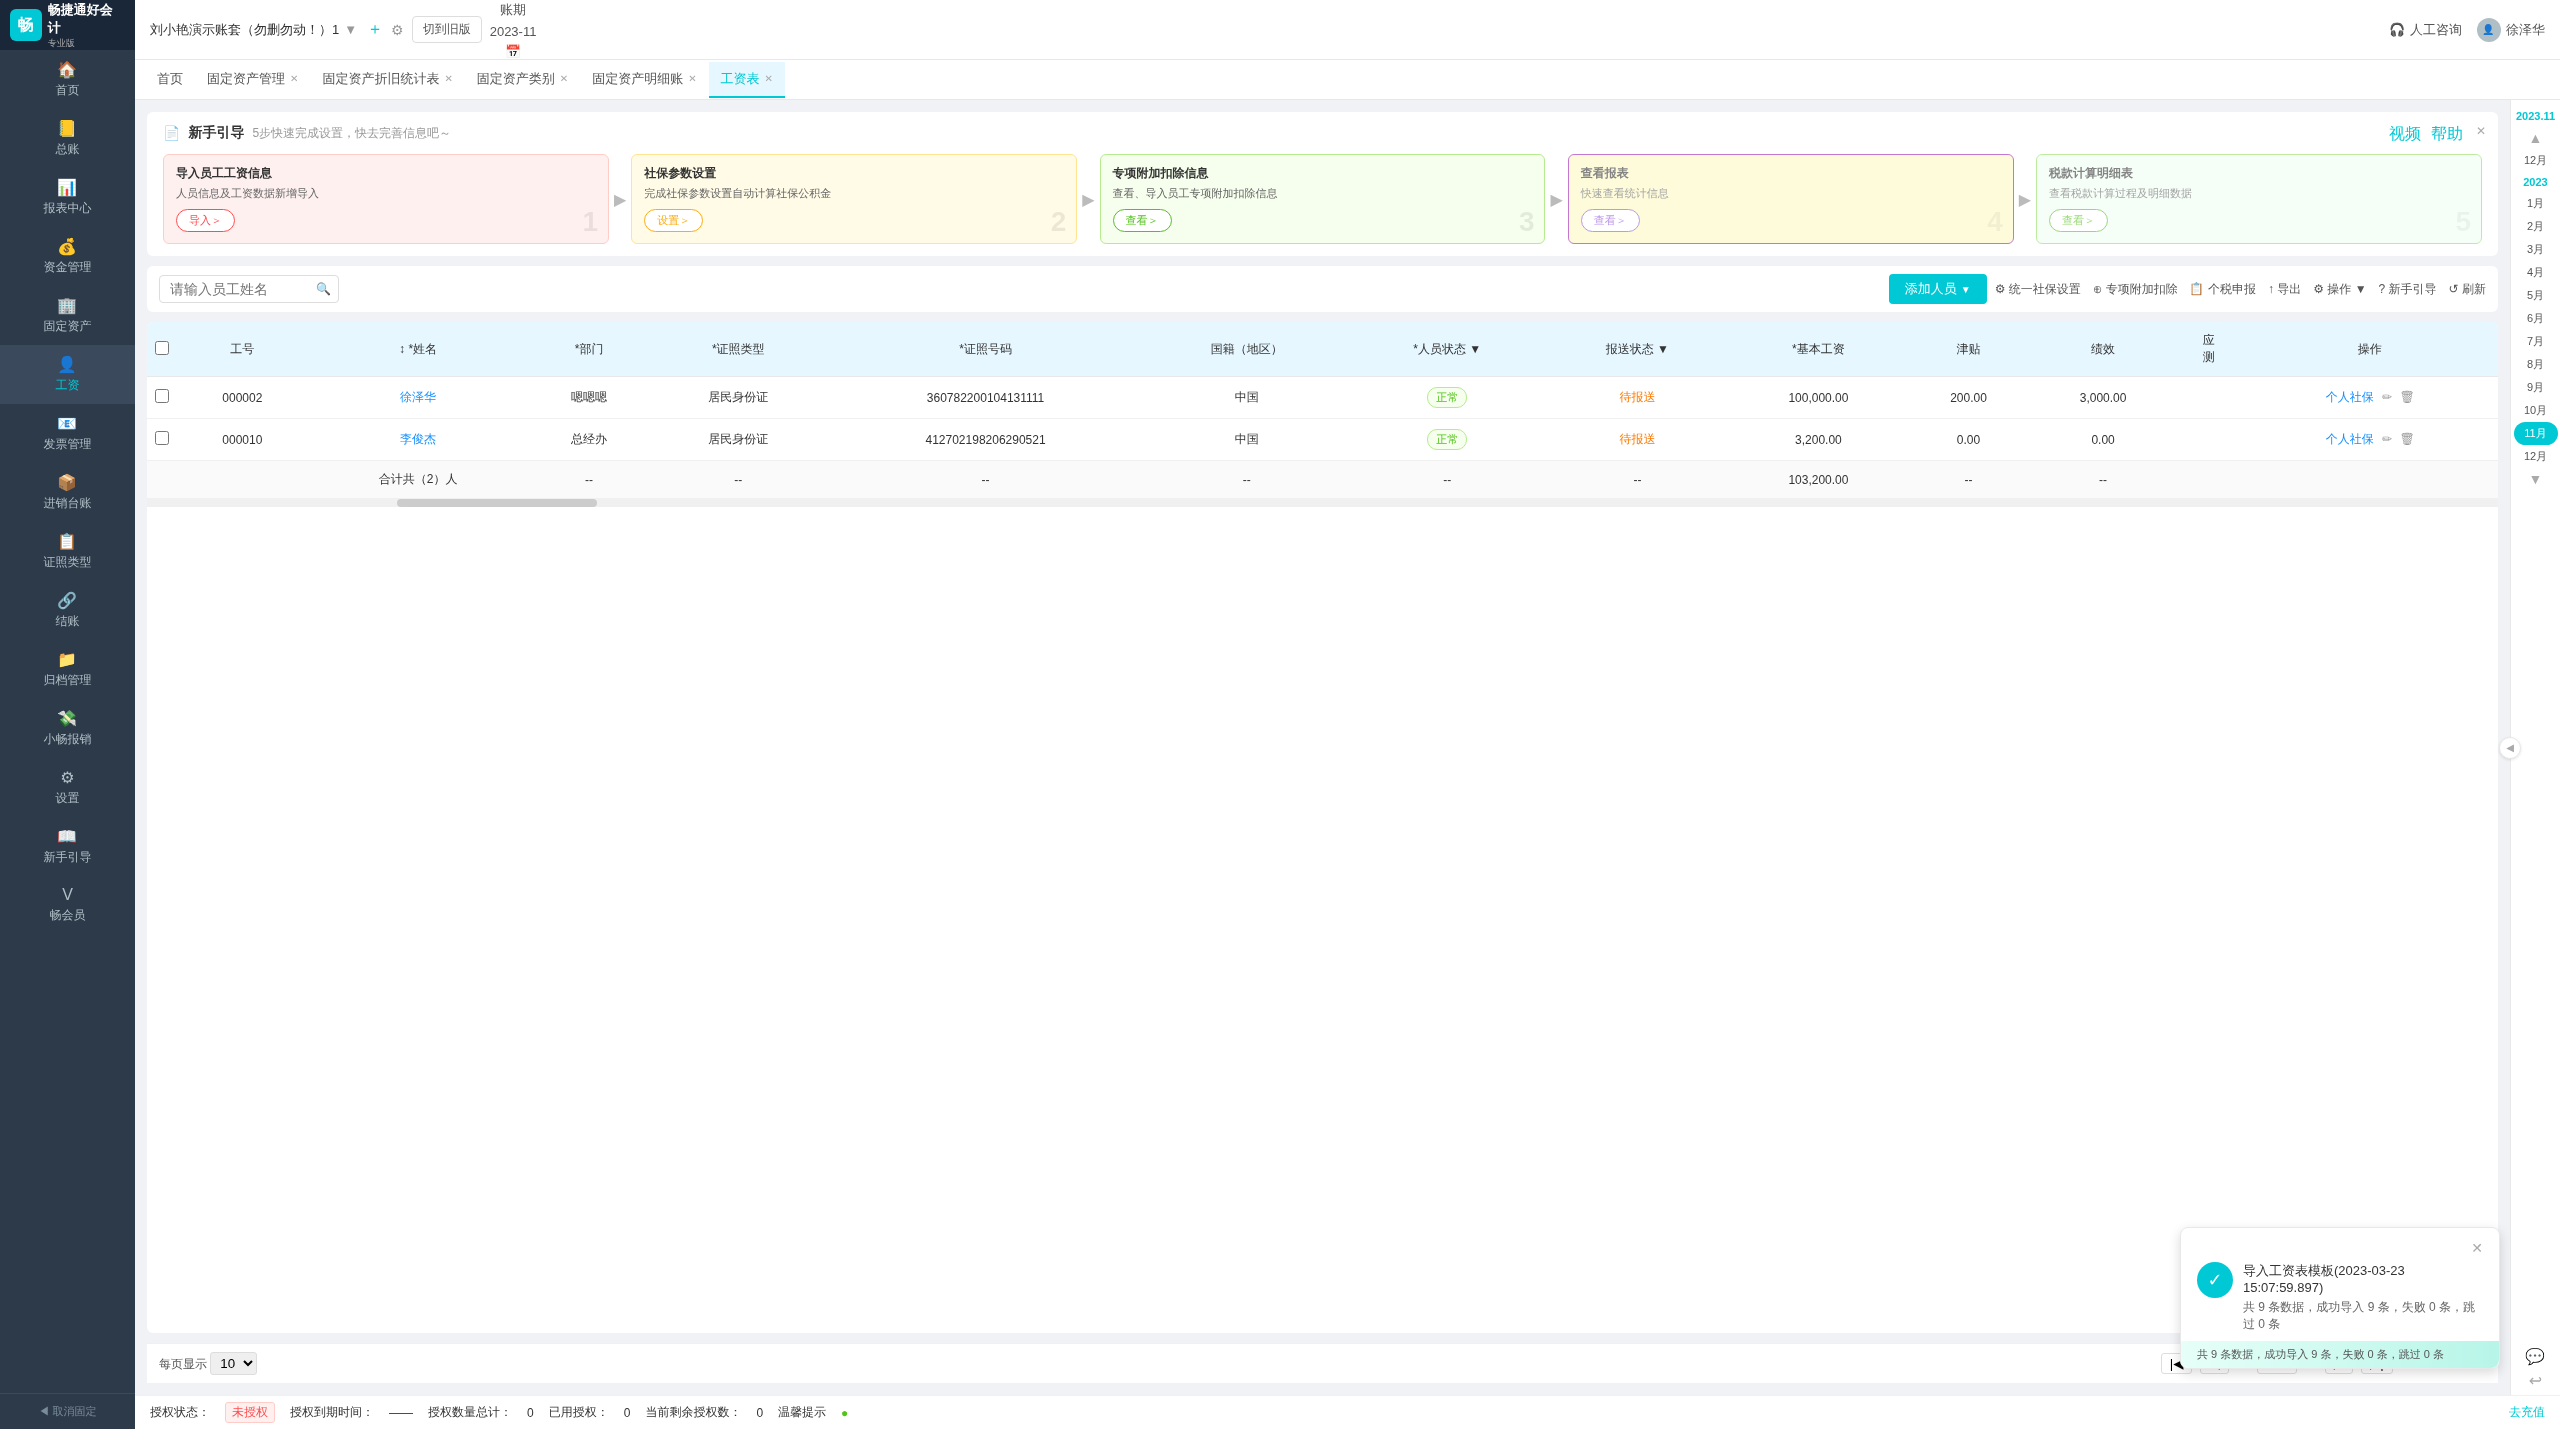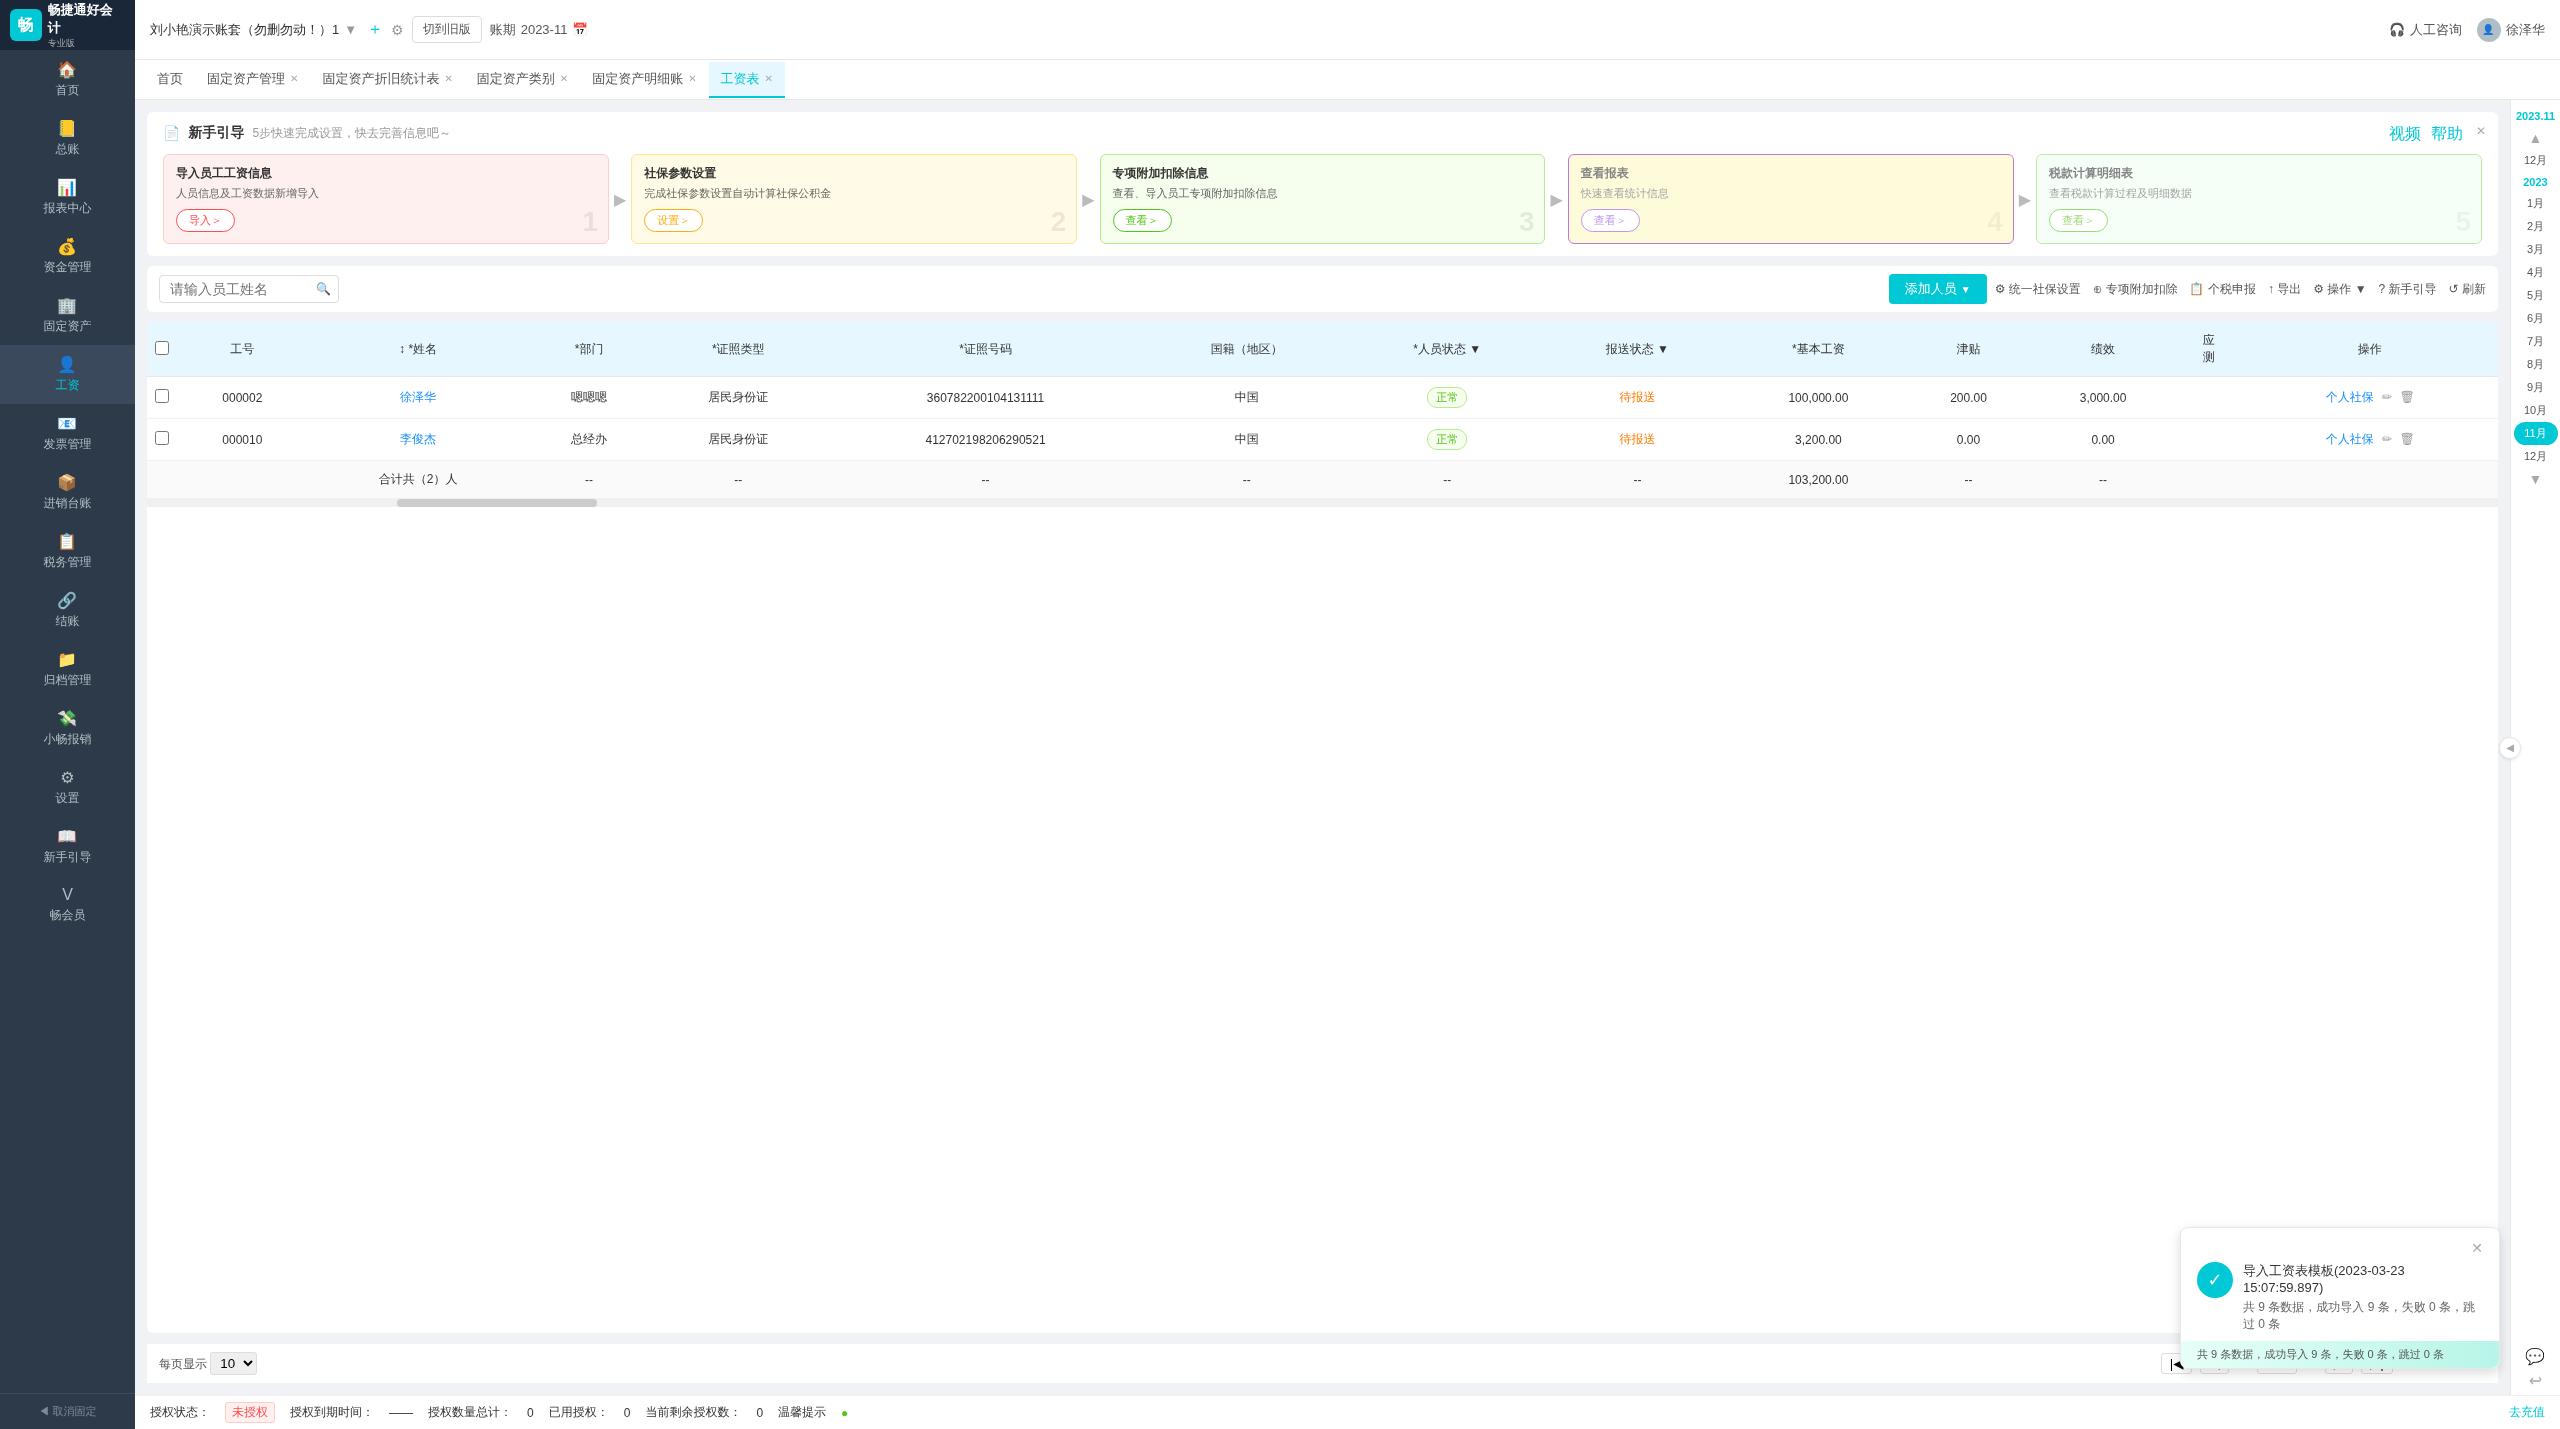--- a/index.html
+++ b/index.html
@@ -75,21 +75,21 @@
     .topbar-actions { display: flex; align-items: center; gap: 8px; }
     .btn-switch-version {
       background: white;
       border: 1px solid #ddd;
       border-radius: 4px;
       padding: 4px 10px;
       font-size: 12px;
       cursor: pointer;
       color: #555;
     }
-    .period-info { display: flex; align-items: center; gap: 5px; color: #555; font-size: 13px; }
+    .period-info { display: flex; align-items: center; gap: 5px; color: #555; font-size: 13px; flex-direction: column; }
     .topbar-right { margin-left: auto; display: flex; align-items: center; gap: 15px; color: #555; font-size: 13px; }
     .user-info { display: flex; align-items: center; gap: 5px; }
     .avatar { width: 24px; height: 24px; background: #b0bec5; border-radius: 50%; display: flex; align-items: center; justify-content: center; color: white; font-size: 10px; }
 
     
     .tabs-bar {
       background: white;
       display: flex;
       align-items: center;
       border-bottom: 1px solid #e8e8e8;
@@ -374,21 +374,21 @@
     <div class="nav-item">
       <span class="nav-icon">📧</span>
       <span>发票管理</span>
     </div>
     <div class="nav-item">
       <span class="nav-icon">📦</span>
       <span>进销台账</span>
     </div>
     <div class="nav-item">
       <span class="nav-icon">📋</span>
-      <span>税务管理</span>
+      <span>证照类型</span>
     </div>
     <div class="nav-item">
       <span class="nav-icon">🔗</span>
       <span>结账</span>
     </div>
     <div class="nav-item">
       <span class="nav-icon">📁</span>
       <span>归档管理</span>
     </div>
     <div class="nav-item">

